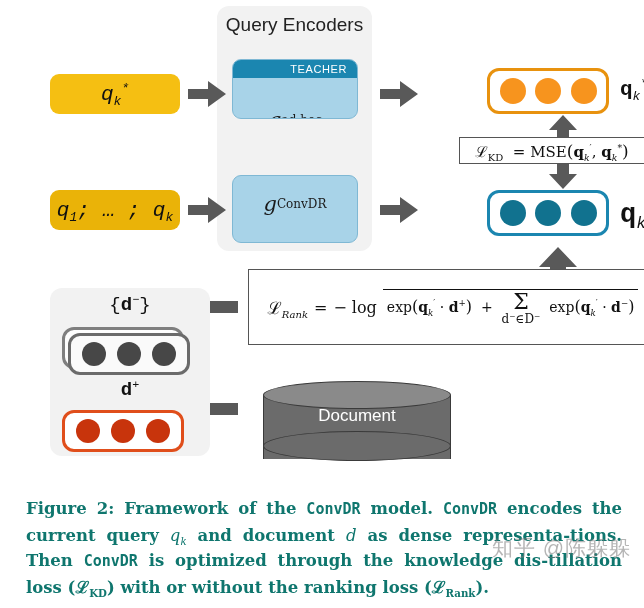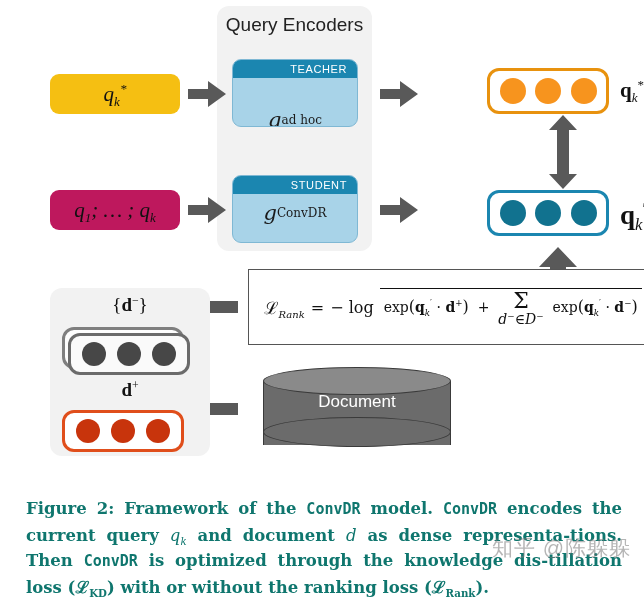--- a/index.html
+++ b/index.html
@@ -35,21 +35,21 @@
   .qbox {
     display: flex;
     align-items: center;
     justify-content: center;
     border-radius: 9px;
     font-family: "DejaVu Serif", serif;
     font-style: italic;
     color: #1a1a1a;
   }
   .qbox-teacher { background: #f5bf12; }
-  .qbox-student { background: #be185d; }
+  .qbox-student { background: #eab308; }
 
   
   .encoder {
     border-radius: 9px;
     overflow: hidden;
     border: 1px solid #7fb8d4;
     box-sizing: border-box;
     background: #a8d3e8;
     display: flex;
     flex-direction: column;
@@ -95,21 +95,21 @@
   .vecbox.red    { border: 3px solid #e04e1b; }
 
   .dot { border-radius: 50%; }
   .dot.orange { background: #f7941e; }
   .dot.teal   { background: #11728f; }
   .dot.gray   { background: #474747; }
   .dot.red    { background: #c8340c; }
 
   
   .mathlabel {
-    font-family: Liberation Serif, serif;
+    font-family: Liberation Mono, monospace;
     color: #111111;
     white-space: nowrap;
   }
   .bm { font-weight: bold; font-style: normal; }
   sub, sup { font-size: 62%; line-height: 0; }
 
   
   .formula-box {
     background: #ffffff;
     border: 1px solid #555555;
@@ -190,30 +190,29 @@
 </style>
 </head>
 <body>
 
 <div id="figure">
 
   <div class="abs gray-panel" style="left:185px; top:6px; width:155px; height:245px;"></div>
 
   <div class="abs" style="left:185px; top:14px; width:155px; text-align:center; font-size:19px; color:#222;">Query Encoders</div>
 
-  <div class="abs encoder" style="left:200px; top:59px; width:126px; height:68px;gap:30px;">
+  <div class="abs encoder" style="left:200px; top:59px; width:126px; height:60px;gap:30px;">
     <div class="encoder-head">TEACHER</div>
     <div class="encoder-body">
       <span class="gsym">g</span>
         <span class="gsub">ad hoc</span>
     </div>
   </div>
 
   <div class="abs encoder" style="left:200px; top:175px; width:126px; height:68px;">
-    <div class="encoder-head">STUDENT</div>
     <div class="encoder-body">
       <span class="gsym">g</span>
         <span class="gsub">ConvDR</span>
     </div>
   </div>
 
   <div class="abs qbox qbox-teacher" style="left:18px; top:74px; width:130px; height:40px;">
     <span class="mathlabel" style="font-size:21px; font-style:italic;">q<sub>k</sub><sup>*</sup></span>
   </div>
 
@@ -246,37 +245,43 @@
     <span class="dot teal" style="width:26px;height:26px;"></span>
     <span class="dot teal" style="width:26px;height:26px;"></span>
     <span class="dot teal" style="width:26px;height:26px;"></span>
   </div>
   <div class="abs mathlabel" style="left:588px; top:200px; font-size:27px;"><span class="bm">q</span><sub><i>k</i></sub><sup>′</sup></div>
 
   <svg class="abs" style="left:516px; top:115px;" width="30" height="74">
     <polygon points="15,0 29,15 21,15 21,59 29,59 15,74 1,59 9,59 9,15 1,15" fill="#595959"></polygon>
   </svg>
 
+  <div class="abs formula-box" style="left:427px; top:137px; width:186px; height:27px; font-size:15px;">
+    <span>
+      <span style="font-family:'DejaVu Serif',serif;">ℒ</span><sub style="font-size:10px;">KD</sub>
+      &nbsp;=&nbsp;<span>MSE</span><span style="font-size:17px;">(</span><span class="bm">q</span><sub><i>k</i></sub><sup>′</sup>, <span class="bm">q</span><sub><i>k</i></sub><sup>*</sup><span style="font-size:17px;">)</span>
+    </span>
+  </div>
 
   <svg class="abs" style="left:506px; top:247px;" width="40" height="40">
     <polygon points="20,0 39,20 28,20 28,40 12,40 12,20 1,20" fill="#595959"></polygon>
   </svg>
 
   <div class="abs formula-box" style="left:216px; top:269px; width:410px; height:76px; font-size:14px;">
     <span style="display:flex; align-items:center; gap:6px;">
       <span style="font-size:17px;"><span style="font-family:'DejaVu Serif',serif;">ℒ</span><sub style="font-size:10px; font-style:italic;">Rank</sub></span>
       <span style="font-size:16px;">=</span>
       <span style="font-size:16px;">−&nbsp;log</span>
       <span class="frac" style="font-size:14px;">
         <span class="den">
           exp<span style="font-size:16px;">(</span><span class="bm">q</span><sub><i>k</i></sub><sup>′</sup> · <span class="bm">d</span><sup>+</sup><span style="font-size:16px;">)</span>
           &nbsp;+&nbsp;
           <span style="display:inline-block; vertical-align:middle; text-align:center; line-height:1;">
             <span style="display:block; font-size:22px;">Σ</span>
-            <span style="display:block; font-size:14px; font-style:italic;">d⁻∈D⁻</span>
+            <span style="display:block; font-size:12px; ">d⁻∈D⁻</span>
           </span>
           &nbsp;exp<span style="font-size:16px;">(</span><span class="bm">q</span><sub><i>k</i></sub><sup>′</sup> · <span class="bm">d</span><sup>−</sup><span style="font-size:16px;">)</span>
         </span>
       </span>
     </span>
   </div>
 
   <svg class="abs" style="left:145px; top:292px;" width="62" height="30">
     <polygon points="0,15 20,1 20,9 61,9 61,21 20,21 20,29" fill="#595959"></polygon>
   </svg>
@@ -297,21 +302,21 @@
   </div>
 
   <div class="abs mathlabel" style="left:18px; top:379px; width:160px; text-align:center; font-size:19px;"><span class="bm">d</span><sup>+</sup></div>
 
   <div class="abs vecbox red" style="left:30px; top:410px; width:122px; height:42px;">
     <span class="dot red" style="width:24px;height:24px;"></span>
     <span class="dot red" style="width:24px;height:24px;"></span>
     <span class="dot red" style="width:24px;height:24px;"></span>
   </div>
 
-  <div class="abs" style="left:231px; top:367px; width:164px; height:96px;">
+  <div class="abs" style="left:231px; top:381px; width:164px; height:96px;">
     <div class="cyl-body" style="left:0px; top:14px; width:188px; height:64px;"></div>
     <div class="cyl-bottom" style="left:0px; top:50px; width:188px; height:30px;"></div>
     <div class="cyl-top" style="left:0px; top:0px; width:188px; height:28px;"></div>
     <div class="cyl-text" style="left:0px; top:24px; width:188px;">
       <div>Document</div>
     </div>
   </div>
 
 </div>
 

